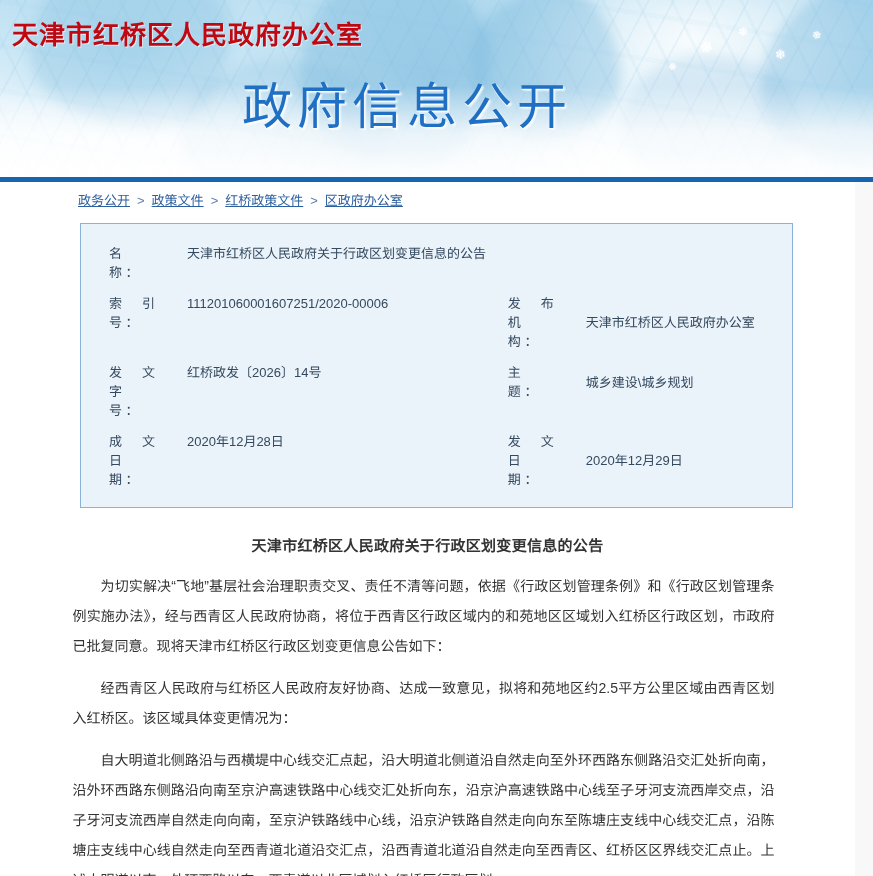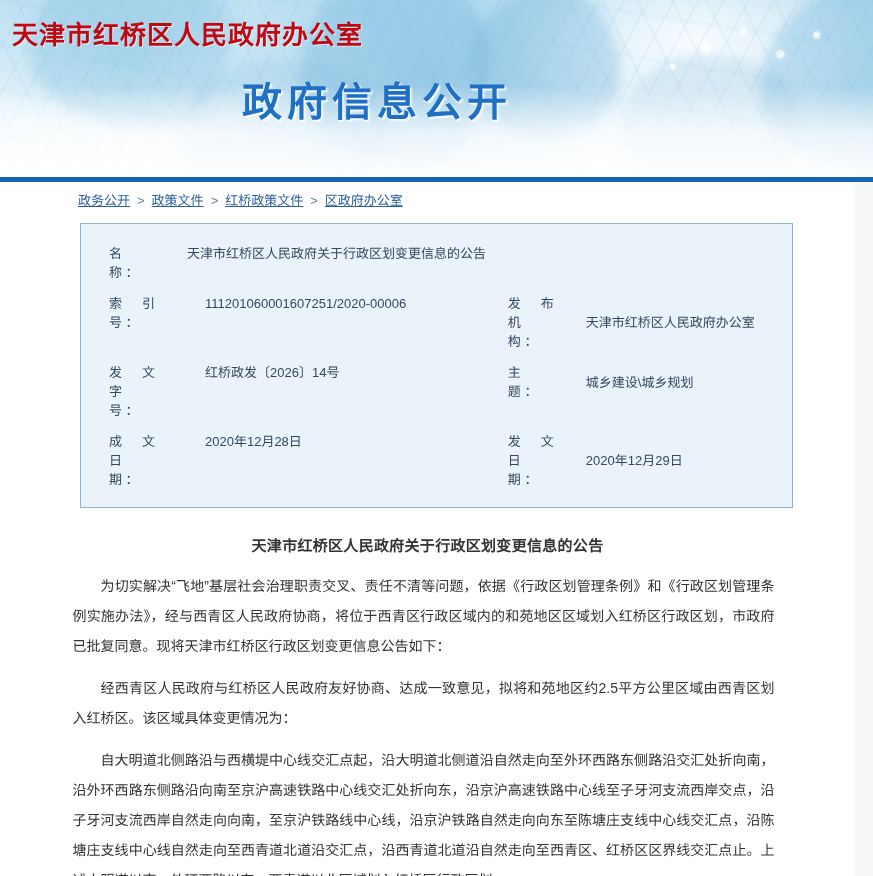--- a/index.html
+++ b/index.html
@@ -70,23 +70,23 @@
     font-weight: bold;
     letter-spacing: 1px;
     color: #c00813;
     text-shadow: 1px 1px 0 rgba(255,255,255,0.6);
     white-space: nowrap;
   }
   .banner-headline {
     position: absolute;
     left: 242px;
     top: 82px;
-    font-size: 40px;
+    font-size: 50px;
     line-height: 1;
-    font-weight: bold;
+    font-weight: normal;
     letter-spacing: 5px;
     color: #1f6fc4;
     text-shadow: 2px 2px 2px rgba(255,255,255,0.85), 0 1px 0 rgba(255,255,255,0.9);
     white-space: nowrap;
   }
   .dove {
     position: absolute;
     pointer-events: none;
     color: #ffffff;
     text-shadow: 0 0 3px rgba(255,255,255,0.9);
@@ -155,21 +155,21 @@
   .meta-row {
     display: flex;
     align-items: flex-start;
     padding: 6px 0;
   }
   .meta-cell {
     display: flex;
     align-items: flex-start;
     box-sizing: border-box;
   }
-  .meta-cell.left  { width: 420px; padding-left: 28px; gap: 18px; }
+  .meta-cell.left  { width: 420px; padding-left: 28px; }
   .meta-cell.right { width: 293px; padding-left: 8px; align-items: center;  }
   .meta-cell.full  { width: 713px; padding-left: 28px; }
 
   .meta-label {
     width: 78px;
     flex: 0 0 78px;
     font-size: 13px;
     line-height: 19px;
     color: #34495e;
   }

